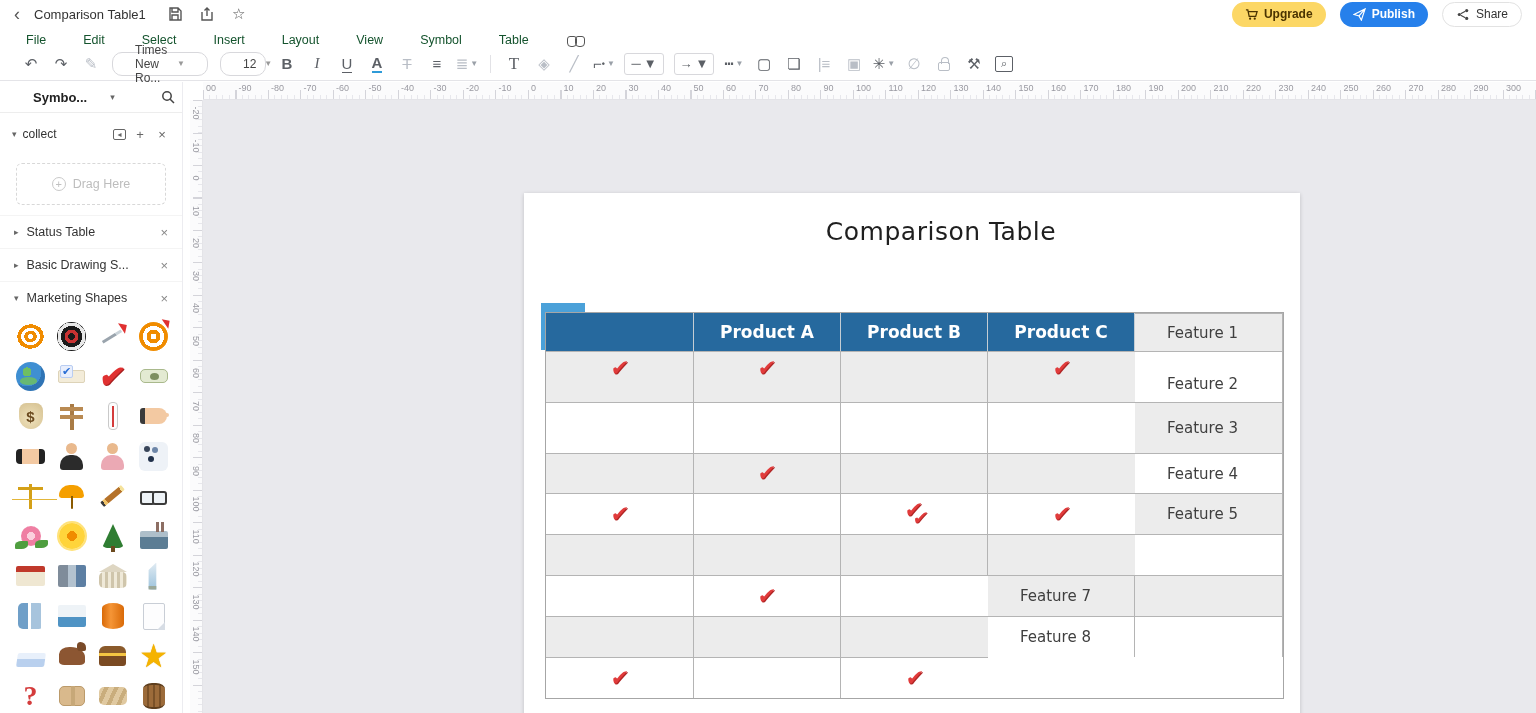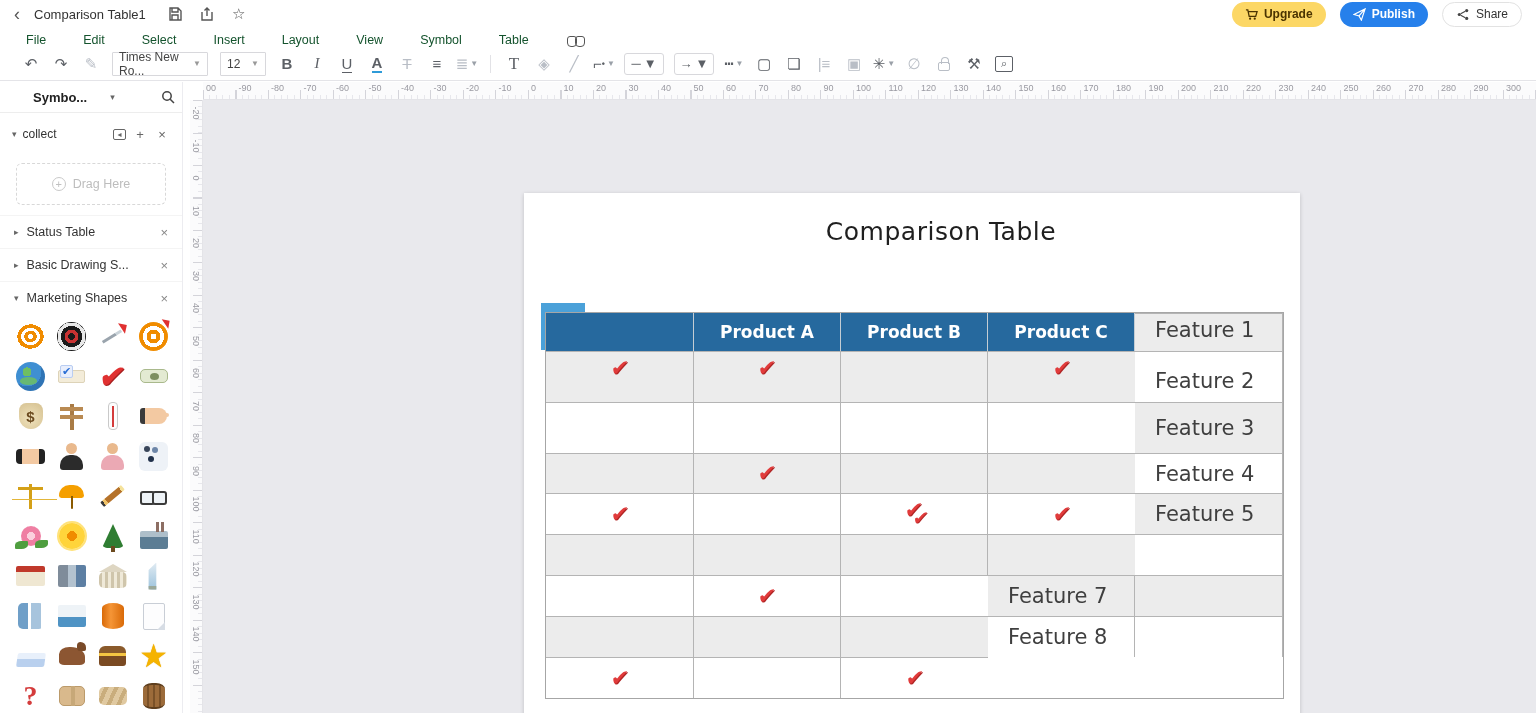--- a/index.html
+++ b/index.html
@@ -25,21 +25,21 @@
   .menu-item{cursor:pointer;}
   .binoc{position:relative;width:20px;height:12px;cursor:pointer;}
   .binoc::before,.binoc::after{content:"";position:absolute;top:1px;width:8px;height:9px;border:1.4px solid #555;border-radius:3px 3px 4px 4px;}
   .binoc::before{left:1px;} .binoc::after{right:1px;}
 
   
   #toolbar{position:absolute;left:0;top:47px;right:0;height:34px;border-bottom:1px solid #e4e4e8;display:flex;align-items:center;padding-left:18px;gap:4px;}
   .ti{min-width:26px;height:26px;display:flex;align-items:center;justify-content:center;font-size:15px;color:#5c6066;cursor:pointer;border-radius:3px;}
   .ti.dim{color:#b9bec6;}
   .ti .caret{font-size:8px;color:#9aa0a8;margin-left:2px;}
-  .sel{height:24px;border:1px solid #d8d8dc;border-radius:1px;display:flex;align-items:center;font-size:12px;color:#444;padding:0 6px;gap:8px;cursor:pointer;margin:0 4px;}
+  .sel{height:24px;border:1px solid #d8d8dc;border-radius:10px;display:flex;align-items:center;font-size:12px;color:#444;padding:0 22px;gap:8px;cursor:pointer;margin:0 4px;}
   .sel .caret{font-size:8px;color:#999;}
   .ti.b{font-weight:bold;font-size:15px;}
   .ti.i{font-style:italic;font-family:"Liberation Serif",serif;}
   .ti.u span{border-bottom:1.6px solid #5c6066;}
   .ti.fc span{border-bottom:2.5px solid #2f9bd8;padding-bottom:0px;font-weight:bold;}
   .ti.strike span{text-decoration:line-through;}
   .vsep{width:1px;height:18px;background:#e2e2e6;margin:0 6px;}
   .box-ico{width:40px;height:22px;border:1px solid #d8d8dc;border-radius:3px;display:flex;align-items:center;justify-content:center;gap:3px;font-size:13px;color:#5c6066;cursor:pointer;margin:0 3px;}
   .lockicon{position:relative;width:12px;height:9px;border:1.4px solid #b9bec6;border-radius:2px;margin-top:5px;}
   .lockicon::before{content:"";position:absolute;left:1.5px;top:-6px;width:6px;height:6px;border:1.4px solid #b9bec6;border-bottom:none;border-radius:4px 4px 0 0;}
@@ -147,21 +147,21 @@
   #canvas{position:absolute;left:203px;top:100px;right:0;bottom:0;background:var(--c-canvas,#e9e9ed);overflow:hidden;}
   #page{position:absolute;left:321px;top:93px;width:776px;height:545px;background:#fff;box-shadow:0 1px 4px rgba(0,0,0,.18);font-family:"DejaVu Sans",sans-serif;}
   #page-title{position:absolute;left:0;top:24px;width:100%;text-align:center;padding-left:58px;font-size:25px;color:#1f1f1f;letter-spacing:.5px;}
   #corner-tab{position:absolute;left:17px;top:110px;width:44px;height:47px;background:var(--c-tab,#4ba1d9);}
   #ctable{position:absolute;left:21px;top:119px;display:grid;grid-template-columns:148px 147px 147px 147px 148px;grid-template-rows:38px 51px 51px 40px 41px 41px 41px 41px 41px;border:1px solid #a6a6a6;background:#fff;}
   .hc{background:var(--c-header,#26699e);color:#fff;font-weight:bold;font-size:17px;display:flex;align-items:center;justify-content:center;border-right:1px solid #c4cdd4;}
   .hc:last-child{border-right:none;}
   .td{border-right:1px solid #b4b4b4;border-top:1px solid #b4b4b4;display:flex;align-items:center;justify-content:center;background:#fff;}
   .td.last{border-right:none;}
   .td.shade{background:var(--c-zebra,#ececec);}
-  .td.lbl{justify-content:flex-start;padding-left:20px;font-size:21px;color:#3f3f3f;}
+  .td.lbl{justify-content:flex-start;padding-left:32px;font-size:15px;color:#3f3f3f;}
   .chk{color:var(--c-check,#e13b3b);font-size:21px;font-weight:bold;display:inline-block;transform:skewX(-12deg) rotate(-5deg);text-shadow:1px 1px 0 #b02525;line-height:1;}
   .dbl{position:relative;}
   .dbl .chk2{position:absolute;left:8px;top:9px;font-size:18px;}
 </style>
 </head>
 <body>
 
 <div id="titlebar">
   <span class="tb-back">‹</span>
   <span class="tb-title">Comparison Table1</span>

